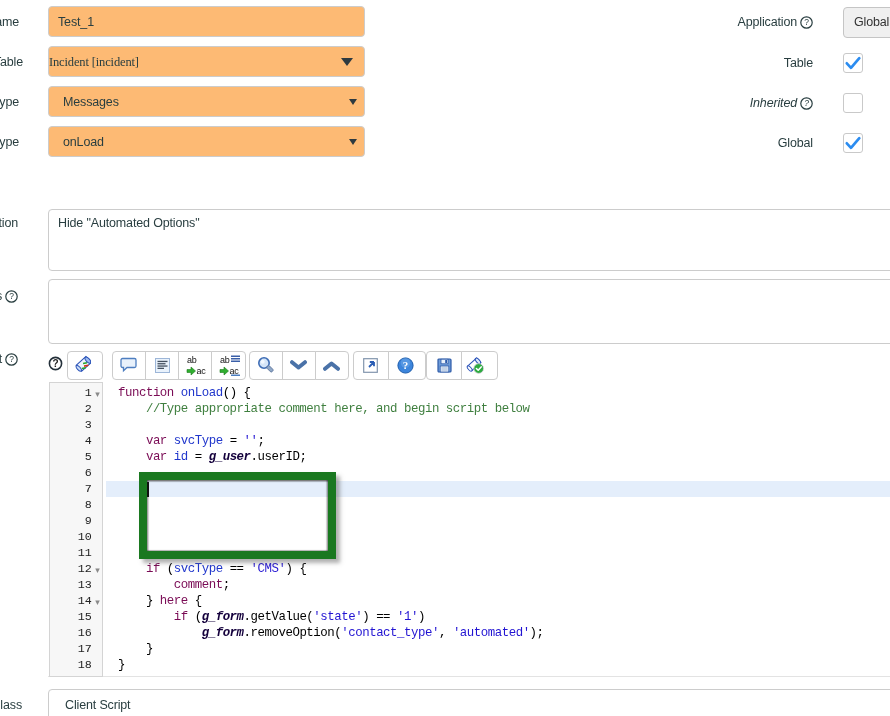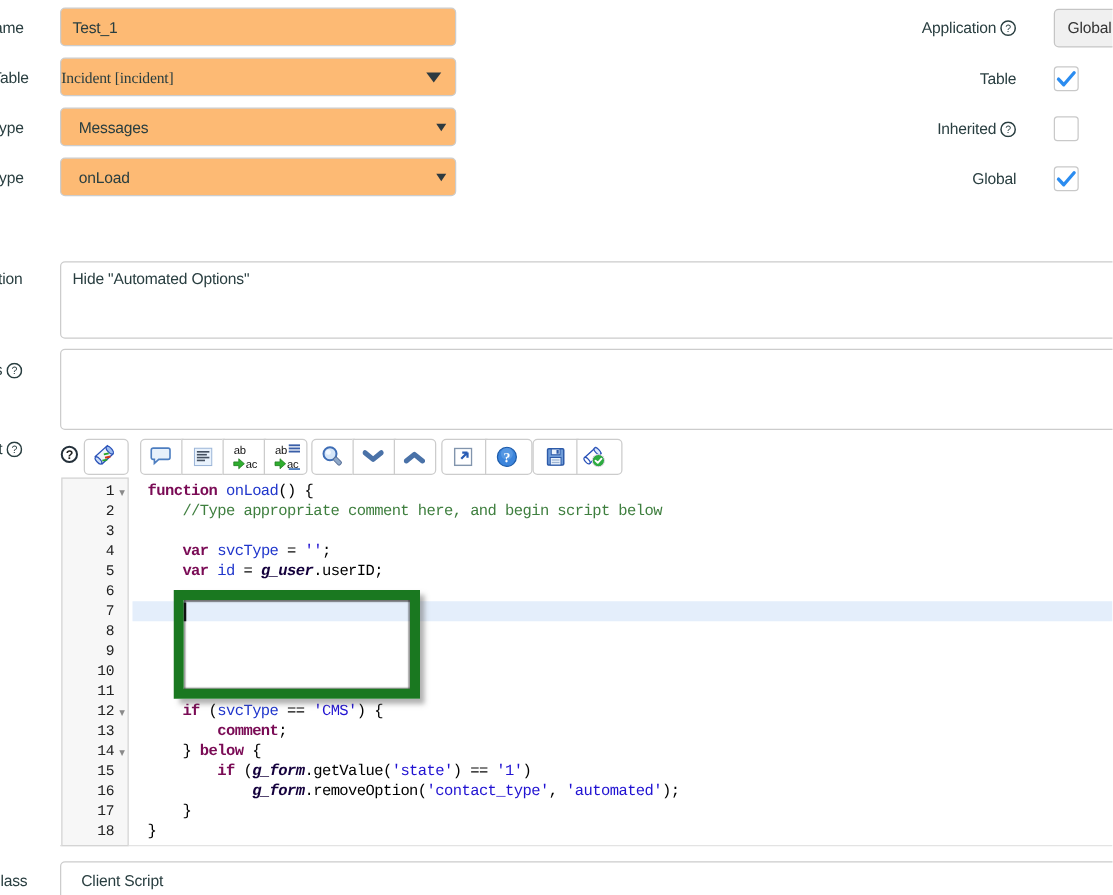--- a/index.html
+++ b/index.html
@@ -16,21 +16,21 @@
 .cb{position:absolute;left:843px;width:18px;height:18px;border:1px solid #c9c9c9;border-radius:3px;background:#fff;}
 .arr-big{position:absolute;right:11px;top:11px;width:0;height:0;border-left:6px solid transparent;border-right:6px solid transparent;border-top:8px solid #2e3a40;}
 .arr-sm{position:absolute;right:7px;top:12px;width:0;height:0;border-left:4.5px solid transparent;border-right:4.5px solid transparent;border-top:6px solid #2e3a40;}
 
 .tbtn{position:absolute;top:351px;height:27px;border:1px solid #ccc;background:#fff;}
 
 #editor{position:absolute;left:48px;top:380px;width:842px;height:296px;background:#fff;border-bottom:1px solid #e3e3e3;}
 #gutter{position:absolute;left:1px;top:2px;width:52px;height:293px;background:#f7f7f7;border:1px solid #d4d4d4;}
 .fold{position:absolute;left:45.5px;font-size:9px;color:#8a8a8a;width:8px;text-align:center;line-height:9px;}
 #code{margin:0;position:absolute;left:70px;top:5px;font-family:"Liberation Mono",monospace;font-size:12.4px;letter-spacing:-0.46px;line-height:16px;white-space:pre;color:#000;}
-.k{color:#7a0b55;font-weight:bold;}
+.k{color:#7a0b55;font-weight:normal;}
 .v{color:#2036cc;}
 .s{color:#2113d2;}
 .c{color:#3f7f3f;}
 .g{color:#14003c;font-weight:bold;font-style:italic;}
 #activeline{position:absolute;left:58px;top:101px;width:784px;height:16px;background:#e4eefb;}
 #cursor{position:absolute;left:99px;top:102px;width:1.5px;height:15px;background:#111;z-index:6;}
 #greenbox{z-index:5;box-sizing:border-box;position:absolute;left:139px;top:472px;width:197px;height:87px;border:8px solid #1a7820;
  box-shadow:inset 0 1.5px 1px rgba(0,0,0,0.5), inset 1.5px 0 1px rgba(0,0,0,0.35), inset -1.5px 0 1px rgba(0,0,0,0.35), inset 0 -1px 1px rgba(0,0,0,0.25), 4px 4px 4px rgba(100,100,100,0.5);}
 </style>
 </head>
@@ -49,21 +49,21 @@
         <circle cx="6.5" cy="6.5" r="5.7" fill="none" stroke="#293e40" stroke-width="1.2"></circle>
         <text x="6.5" y="9.3" font-size="8.5" text-anchor="middle" fill="#293e40" font-family="Liberation Sans">?</text>
       </svg></span></div>
 <div class="lbl-l" style="top:698px;left:-178px;">Class</div>
 
 <div class="lbl-r" style="top:15px;">Application<span class="qi"><svg width="13" height="13" viewBox="0 0 13 13">
         <circle cx="6.5" cy="6.5" r="5.7" fill="none" stroke="#293e40" stroke-width="1.2"></circle>
         <text x="6.5" y="9.3" font-size="8.5" text-anchor="middle" fill="#293e40" font-family="Liberation Sans">?</text>
       </svg></span></div>
 <div class="lbl-r" style="top:56px;">Table</div>
-<div class="lbl-r" style="top:96px;">Inherited<span class="qi"><svg width="13" height="13" viewBox="0 0 13 13">
+<div class="lbl-r" style="top:96px;font-style:italic;">Inherited<span class="qi"><svg width="13" height="13" viewBox="0 0 13 13">
         <circle cx="6.5" cy="6.5" r="5.7" fill="none" stroke="#293e40" stroke-width="1.2"></circle>
         <text x="6.5" y="9.3" font-size="8.5" text-anchor="middle" fill="#293e40" font-family="Liberation Sans">?</text>
       </svg></span></div>
 <div class="lbl-r" style="top:136px;">Global</div>
 
 <div class="fld" style="top:6px;">
     <span class="txt">Test_1</span>
   </div>
 <div class="fld sel" style="top:46px;">
     <span class="txt" style="left:0;font-family:Liberation Serif, serif;">Incident [incident]</span>
@@ -242,19 +242,19 @@
     <span class="k">var</span> <span class="v">svcType</span> = <span class="s">''</span>;
     <span class="k">var</span> <span class="v">id</span> = <span class="g">g_user</span>.userID;
 
 
 
 
 
 
     <span class="k">if</span> (<span class="v">svcType</span> == <span class="s">'CMS'</span>) {
         <span class="k">comment</span>;
-    } <span class="k">below</span> {
+    } <span class="k">here</span> {
         <span class="k">if</span> (<span class="g">g_form</span>.getValue(<span class="s">'state'</span>) == <span class="s">'1'</span>)
             <span class="g">g_form</span>.removeOption(<span class="s">'contact_type'</span>, <span class="s">'automated'</span>);
     }
 }</pre>
 </div>
 <div id="greenbox"></div>
 
 </body></html>

